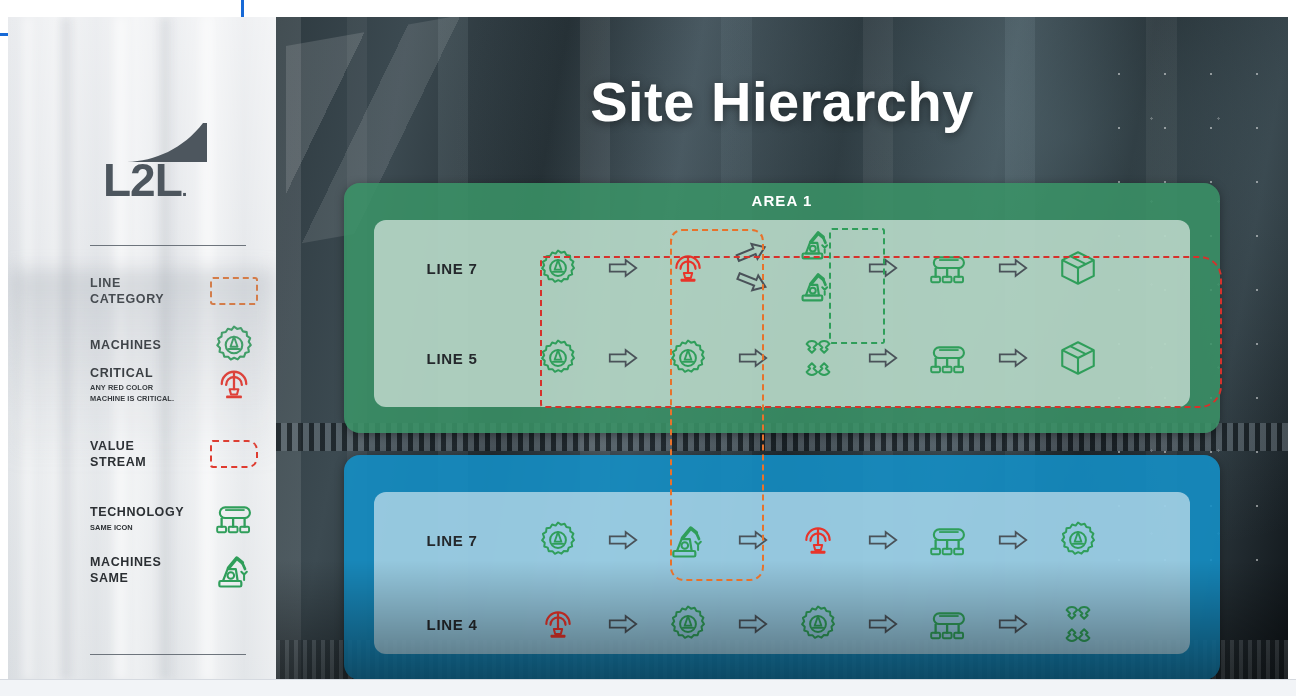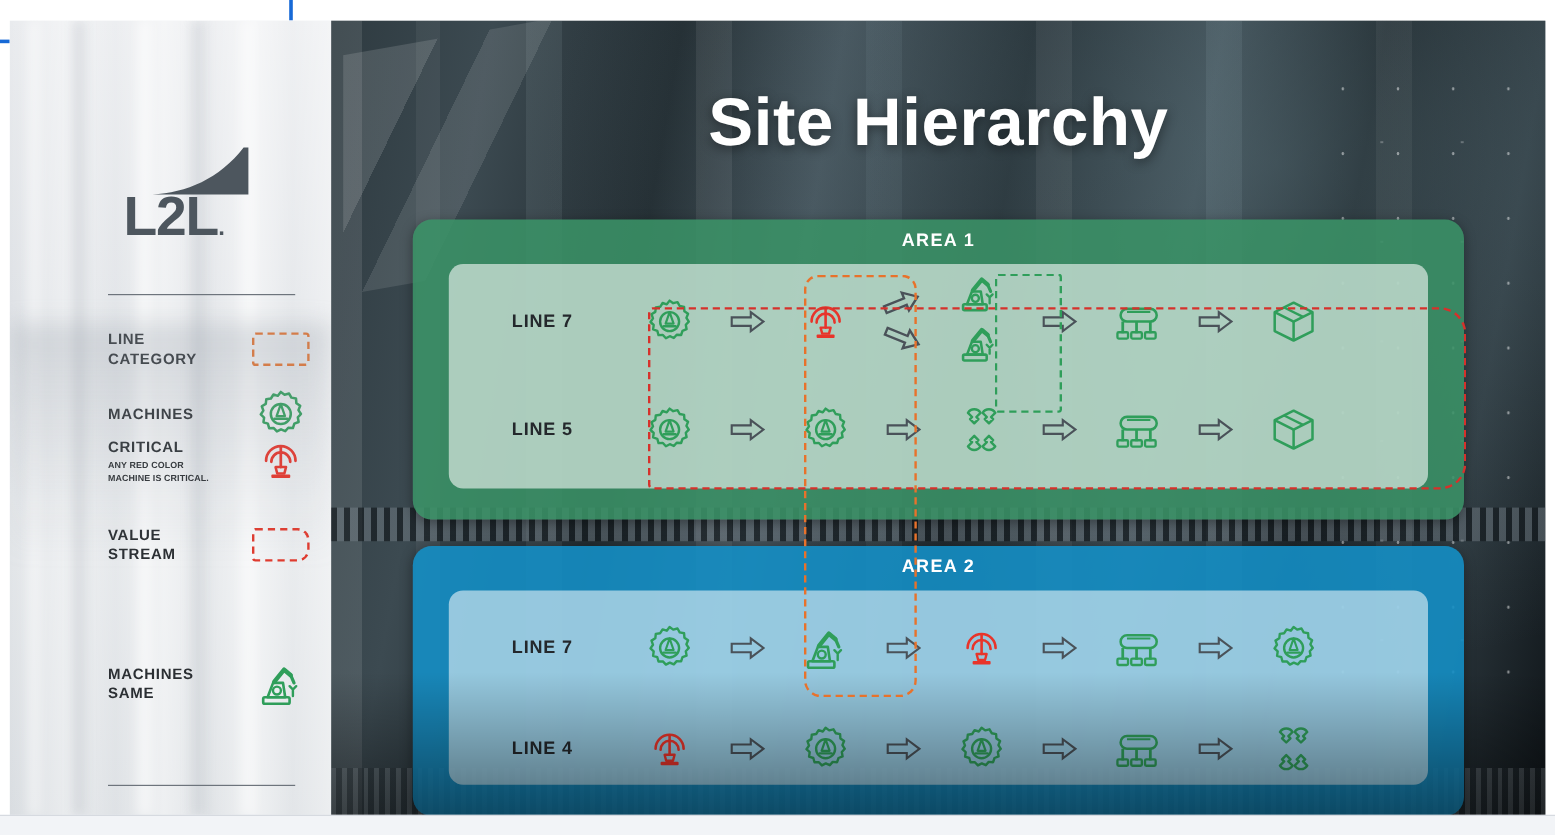--- a/index.html
+++ b/index.html
@@ -289,20 +289,38 @@
       <div class="legend-row" id="lg-3">
         <div class="legend-label">
           <span class="l1">VALUE</span>
           <span class="l1">STREAM</span>
         </div>
         <div class="legend-icon">
           <div class="dash-box-red"></div>
         </div>
       </div>
 
+      <div class="legend-row" id="lg-4">
+        <div class="legend-label">
+          <span class="l1">TECHNOLOGY</span>
+          <span class="sub">SAME ICON</span>
+        </div>
+        <div class="legend-icon">
+          <svg width="46" height="36" viewBox="0 0 52 40">
+            <path d="M10 14 a6 6 0 0 1 6-6 h22 a6 6 0 0 1 0 12 h-22 a6 6 0 0 1 -6-6 z" fill="none" stroke="#2f9e5a" stroke-width="2.4"></path>
+            <line x1="16" y1="11" x2="38" y2="11" stroke="#2f9e5a" stroke-width="2"></line>
+            <line x1="12" y1="20" x2="12" y2="31" stroke="#2f9e5a" stroke-width="2.6"></line>
+            <line x1="25" y1="20" x2="25" y2="31" stroke="#2f9e5a" stroke-width="2.6"></line>
+            <line x1="38" y1="20" x2="38" y2="31" stroke="#2f9e5a" stroke-width="2.6"></line>
+            <rect x="7" y="30" width="10" height="6" rx="1.2" fill="none" stroke="#2f9e5a" stroke-width="2.2"></rect>
+            <rect x="20" y="30" width="10" height="6" rx="1.2" fill="none" stroke="#2f9e5a" stroke-width="2.2"></rect>
+            <rect x="33" y="30" width="10" height="6" rx="1.2" fill="none" stroke="#2f9e5a" stroke-width="2.2"></rect>
+          </svg>
+        </div>
+      </div>
 
       <div class="legend-row" id="lg-5">
         <div class="legend-label">
           <span class="l1">MACHINES</span>
           <span class="l1">SAME</span>
         </div>
         <div class="legend-icon">
           <svg width="44" height="44" viewBox="0 0 48 48">
             <rect x="8" y="36" width="24" height="6" rx="1.5" fill="none" stroke="#2f9e5a" stroke-width="2.4"></rect>
             <path d="M12 36 L17 23 h9 l2 13 z" fill="none" stroke="#2f9e5a" stroke-width="2.4" stroke-linejoin="round"></path>
@@ -486,21 +504,20 @@
             </div>
           </div>
         </div>
 
         <div class="overlay-dash" id="vs-box-1"></div>
         <div class="overlay-dash" id="grp-box-1"></div>
       </div>
     </div>
 
     <div class="area" id="area-2">
-      <div class="area-title">AREA 2</div>
       <div class="area-body">
 
         <div class="line-row" style="top:6px;">
           <div class="line-label">LINE 7</div>
           <div class="flow">
             <div class="cell icon-cell">
               <svg width="40" height="40" viewBox="0 0 48 48">
                 <path d="M24 3 l3.6 2.6 4.3-1.1 2.2 3.9 4.4.9.3 4.4 3.7 2.5-1.7 4.1 2.4 3.7-3 3.2.8 4.4-4.1 1.6-1.4 4.2-4.4-.3-2.9 3.3-4-1.8-3.9 2-3-3.2-4.4.1-1.2-4.3-4.2-1.4.6-4.4-3.2-3 2.5-3.6-1.5-4.2 3.8-2.3.5-4.4 4.4-.7 2.4-3.8 4.2 1.3z" fill="none" stroke="#2f9e5a" stroke-width="2.4" stroke-linejoin="round"></path>
                 <circle cx="24" cy="24" r="9.5" fill="none" stroke="#2f9e5a" stroke-width="2.4"></circle>
                 <path d="M24 14.5 L20 26 h8 z" fill="none" stroke="#2f9e5a" stroke-width="2.2" stroke-linejoin="round"></path>

